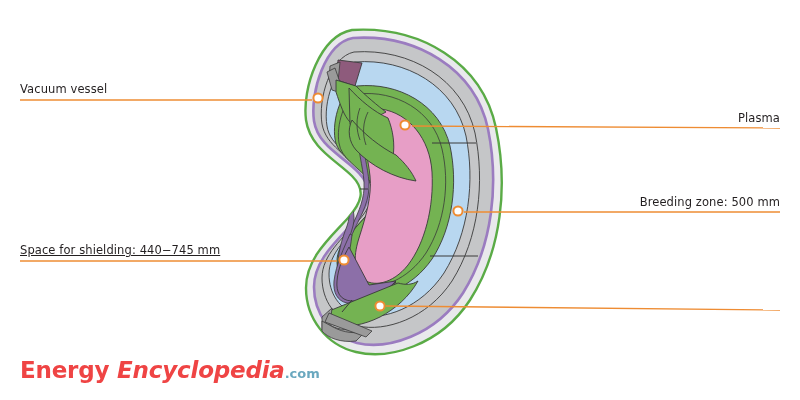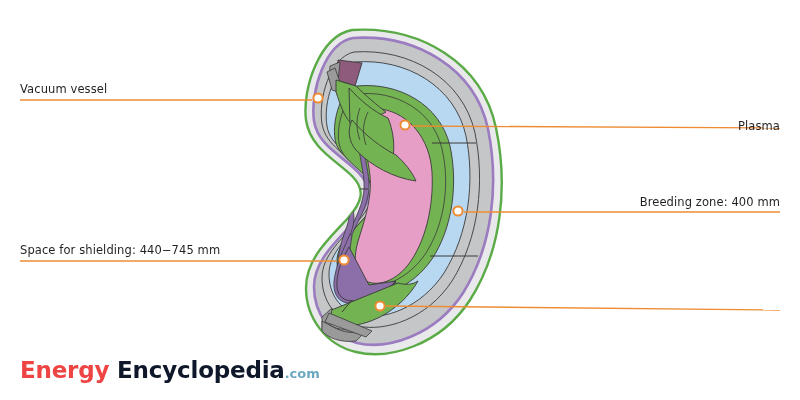--- a/index.html
+++ b/index.html
@@ -40,21 +40,21 @@
     position: absolute;
     left: 20px;
     top: 357px;
     font-size: 23px;
     font-weight: bold;
     letter-spacing: -0.2px;
     white-space: nowrap;
   }
   .logo .w1 { color: #ef4444; }
   .logo .w2 { color: #3f86a2; }
-  .logo .w3 { color: #0f172a; }
+  .logo .w3 { color: #ef4444; font-style: italic; }
   .logo .dotcom {
     font-size: 13px;
     font-weight: bold;
     color: #6aa8bf;
     letter-spacing: 0px;
     margin-top: 44px;
   }
 </style>
 </head>
 <body>
@@ -269,22 +269,22 @@
       <circle cx="458" cy="211" r="4.6" fill="#ffffff" stroke="#ee8c33" stroke-width="2"></circle>
     </g>
     <g>
       <line x1="386" y1="306" x2="780" y2="310" stroke="#ee8c33" stroke-width="1.3"></line>
       <circle cx="380" cy="306" r="4.6" fill="#ffffff" stroke="#ee8c33" stroke-width="2"></circle>
     </g>
   </svg>
 
   <div class="label label-left" style="left:20px; top:82px;">Vacuum vessel</div>
 
-  <div class="label label-left" style="left:20px; top:243px;">Space for shielding: 440−745 mm</div>
-
-  <div class="label label-right" style="right:20px; top:111px;margin-top:8px;">Plasma</div>
-
-  <div class="label label-right" style="right:20px; top:195px;">Breeding zone: 400 mm</div>
+  <div class="label label-left" style="left:20px; top:243px;text-decoration:underline;">Space for shielding: 440−745 mm</div>
+
+  <div class="label label-right" style="right:20px; top:111px;">Plasma</div>
+
+  <div class="label label-right" style="right:20px; top:195px;">Breeding zone: 500 mm</div>
 
 
   <div class="logo"><span class="w1">Energy</span><span class="w2">&nbsp;</span><span class="w3">Encyclopedia</span><span class="dotcom">.com</span></div>
 
 </div>
 
 </body></html>

